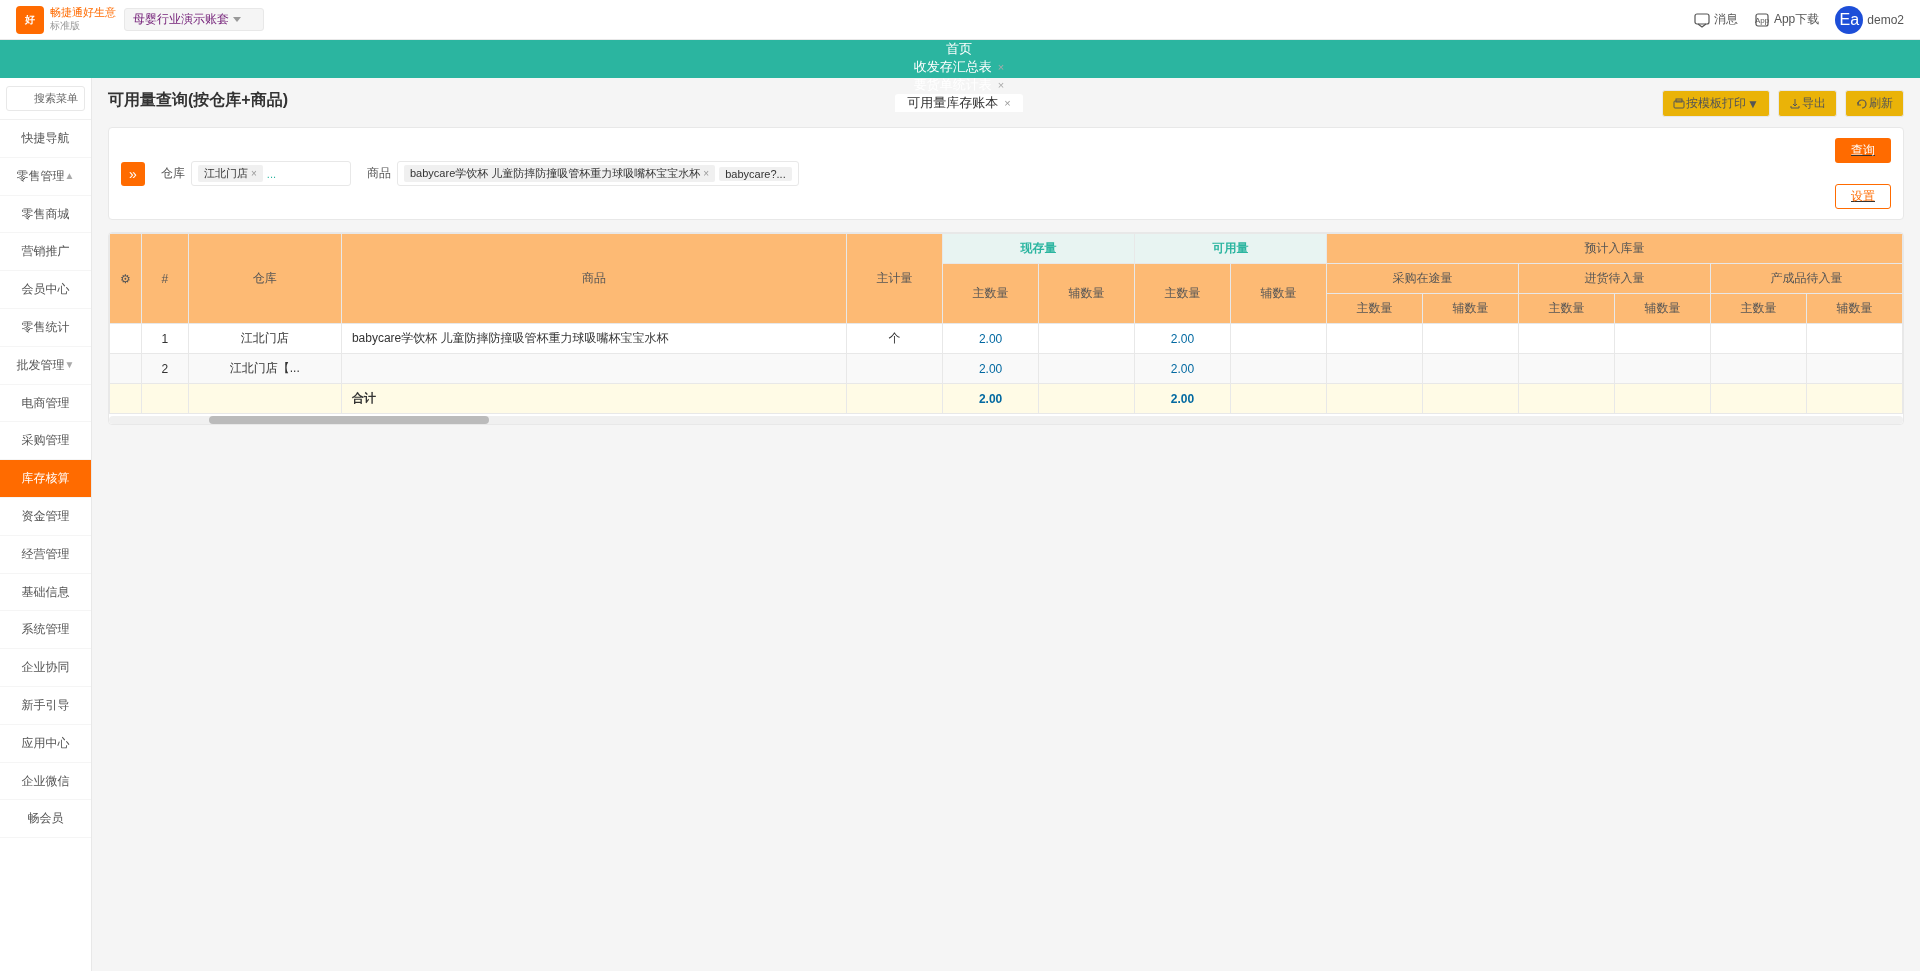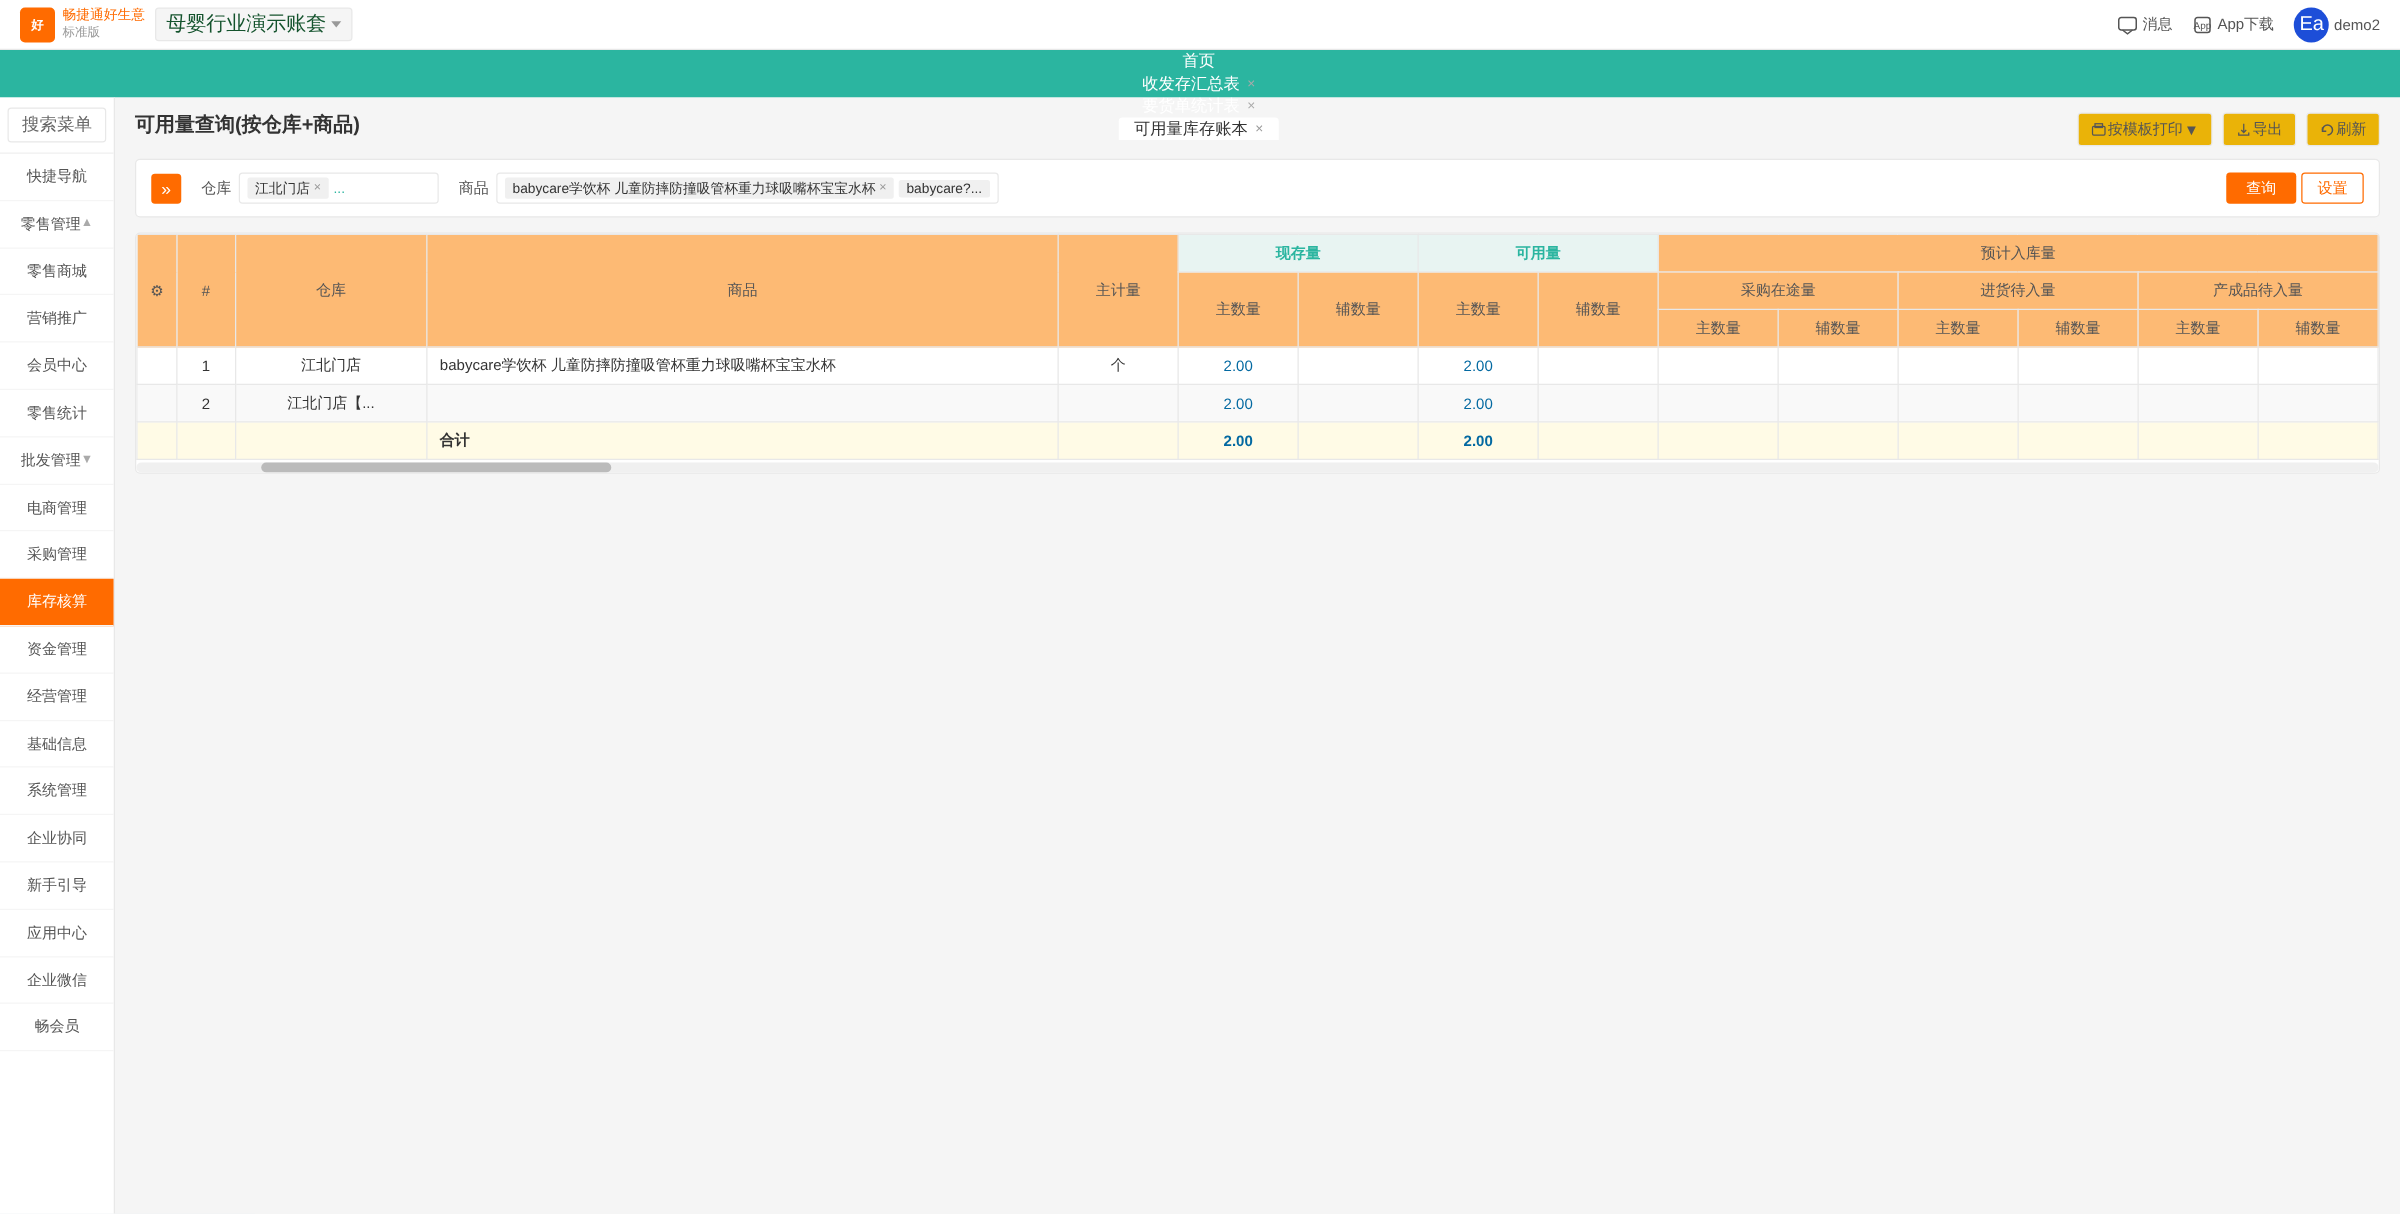--- a/index.html
+++ b/index.html
@@ -10,21 +10,21 @@
       display: flex; align-items: center; justify-content: space-between;
       background: #fff; height: 40px; padding: 0 16px;
       border-bottom: 1px solid #e8e8e8; position: relative;
     }
     .top-header-left { display: flex; align-items: center; gap: 8px; }
     .logo-area { display: flex; align-items: center; gap: 6px; }
     .logo-icon { width: 28px; height: 28px; background: #ff6b00; border-radius: 4px; display: flex; align-items: center; justify-content: center; color: #fff; font-size: 10px; font-weight: bold; }
     .logo-text { font-size: 11px; color: #ff6b00; line-height: 1.2; }
     .logo-sub { font-size: 10px; color: #999; }
     .industry-selector { display: flex; align-items: center; gap: 4px; background: #f5f5f5; border: 1px solid #e8e8e8; border-radius: 3px; padding: 2px 8px; cursor: pointer; min-width: 140px; }
-    .industry-selector span { font-size: 16px; color: #14532d; }
+    .industry-selector span { font-size: 12px; color: #701a75; }
     .chevron-down { width: 0; height: 0; border-left: 4px solid transparent; border-right: 4px solid transparent; border-top: 5px solid #999; }
 
     .top-header-right { display: flex; align-items: center; gap: 16px; }
     .top-nav-item { display: flex; align-items: center; gap: 4px; cursor: pointer; color: #555; font-size: 12px; }
     .user-avatar { width: 28px; height: 28px; border-radius: 50%; background: #1d4ed8; display: flex; align-items: center; justify-content: center; color: #fff; font-size: 16px; }
 
     
     .tab-bar {
       display: flex; align-items: center;
       background: #2bb5a0; height: 38px; padding: 0 8px; flex-direction: column;
@@ -44,21 +44,21 @@
 
     
     .main-layout { display: flex; height: calc(971px - 78px); }
 
     
     .sidebar {
       width: 92px; background: #fff; border-right: 1px solid #e8e8e8;
       display: flex; flex-direction: column; overflow-y: auto;
     }
     .sidebar-search { padding: 8px 6px; border-bottom: 1px solid #f0f0f0; }
-    .sidebar-search-btn { width: 100%; background: #fff; border: 1px solid #e8e8e8; border-radius: 3px; padding: 4px 6px; cursor: pointer; font-size: 14px; color: #666; text-align: center; }
+    .sidebar-search-btn { width: 100%; background: #fff; border: 1px solid #e8e8e8; border-radius: 3px; padding: 4px 6px; cursor: pointer; font-size: 11px; color: #666; text-align: right; }
     .sidebar-nav-item {
       padding: 10px 8px; cursor: pointer; font-size: 12px; color: #555;
       border-bottom: 1px solid #f5f5f5; text-align: center; line-height: 1.4;
     }
     .sidebar-nav-item.active { background: #ff6b00; color: #fff; }
     .sidebar-nav-item.has-arrow { display: flex; align-items: center; justify-content: center; padding: 10px 8px; }
     .sidebar-arrow { font-size: 10px; color: #aaa; }
 
     
     .content-area { flex: 1; overflow: auto; background: #f5f5f5; }
@@ -95,21 +95,21 @@
       display: flex; align-items: center; gap: 4px; flex-wrap: wrap;
       background: #fff; border: 1px solid #e8e8e8; border-radius: 3px;
       padding: 3px 6px; min-width: 160px;
     }
     .filter-tag {
       display: flex; align-items: center; gap: 3px;
       background: #f0f0f0; border-radius: 2px; padding: 1px 6px; font-size: 11px;
     }
     .filter-tag-close { cursor: pointer; color: #999; font-size: 10px; }
     .filter-more { color: #2bb5a0; cursor: pointer; font-size: 11px; }
-    .filter-actions { margin-left: auto; display: flex; flex-direction: row; gap: 4px; }
+    .filter-actions { margin-left: auto; display: flex; flex-direction: column; gap: 21px; text-decoration: underline; }
     .btn-query {
       background: #ff6b00; color: #fff; border: none; border-radius: 3px;
       padding: 4px 16px; cursor: pointer; font-size: 12px;
     }
     .btn-settings {
       background: #fff; color: #ff6b00; border: 1px solid #ff6b00; border-radius: 3px;
       padding: 3px 12px; cursor: pointer; font-size: 12px;
     }
 
     

